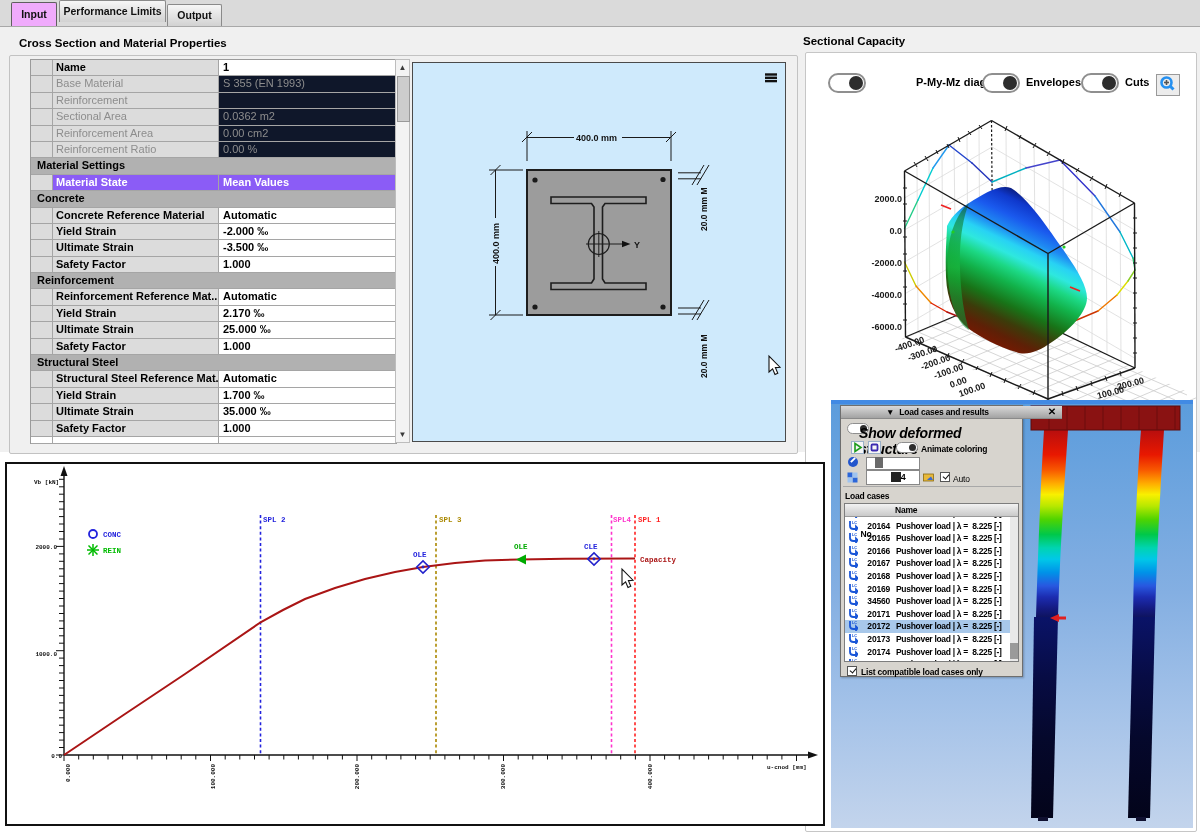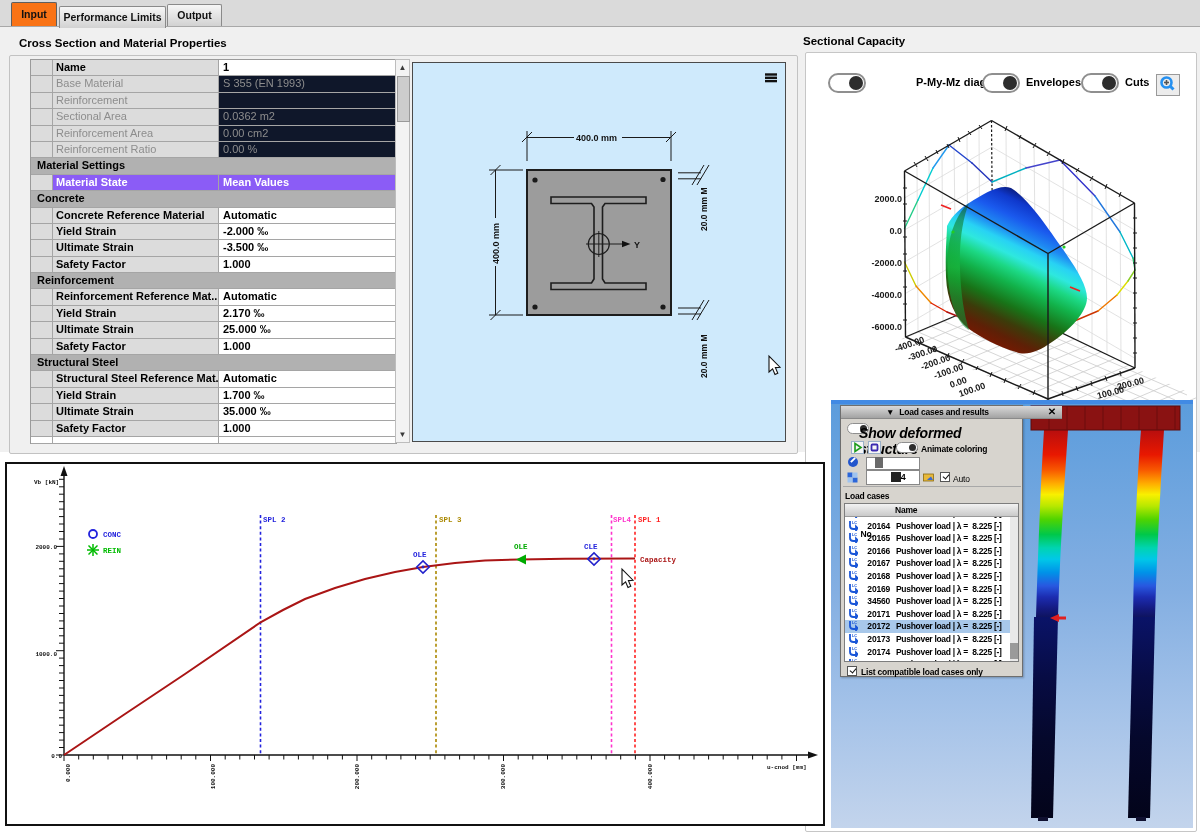--- a/index.html
+++ b/index.html
@@ -1,18 +1,18 @@
 <!DOCTYPE html>
 <html><head><meta charset="utf-8">
 <style>
 html,body{margin:0;padding:0;width:1200px;height:835px;background:#f0f0f0;font-family:"Liberation Sans",sans-serif;overflow:hidden;}
 .abs{position:absolute;}
 #topband{left:0;top:0;width:1200px;height:26px;background:#dadada;border-bottom:1px solid #a8a8a8;}
 .tab{position:absolute;box-sizing:border-box;white-space:nowrap;font-size:10.5px;font-weight:bold;color:#111;text-align:center;border:1px solid #8a8a8a;border-bottom:none;border-radius:2px 2px 0 0;background:linear-gradient(#f6f6f6,#d2d2d2);line-height:21px;}
-.tabact{background:#f97316;border-color:#5f5f5f;z-index:3;line-height:23px;}
+.tabact{background:#f0abfc;border-color:#5f5f5f;z-index:3;line-height:23px;}
 .seclabel{font-size:11.5px;font-weight:bold;color:#000;}
 #lbox{left:9px;top:55px;width:787px;height:397px;border:1px solid #c2c2c2;border-radius:2px;background:#f0f0f0;}
 #rbox{left:805px;top:52px;width:390px;height:778px;border:1px solid #c6c6c6;border-radius:2px;background:#ffffff;}
 
 #ptable{left:30px;top:59px;width:365px;background:#dcdcdc;border:1px solid #9a9a9a;border-bottom:none;}
 .prow{display:flex;height:16.4px;box-sizing:border-box;border-bottom:1px solid #a5a5a5;font-size:11px;line-height:15px;}
 .pg{width:22px;box-sizing:border-box;background:#dcdcdc;border-right:1px solid #a5a5a5;flex:none;}
 .pl{width:166px;box-sizing:border-box;background:#dcdcdc;border-right:1px solid #a5a5a5;padding-left:3px;font-weight:bold;color:#000;flex:none;white-space:nowrap;overflow:hidden;}
 .pv{flex:1;box-sizing:border-box;background:#ffffff;padding-left:4px;font-weight:bold;color:#000;white-space:nowrap;overflow:hidden;}
 .dis .pl{color:#8d8d8d;font-weight:normal;}
@@ -41,21 +41,21 @@
 .lcname{padding-left:6px;white-space:nowrap;letter-spacing:-0.3px;font-size:8.5px;}
 .lcic{width:15px;flex:none;text-align:center;}
 .cb{position:absolute;width:10px;height:10px;background:#fff;border:1px solid #555;box-sizing:border-box;}
 .cb::after{content:"";position:absolute;left:1.5px;top:1px;width:5px;height:3px;border-left:1.6px solid #111;border-bottom:1.6px solid #111;transform:rotate(-50deg);}
 .lcbtn{position:absolute;width:13px;height:13px;background:#f6f6f6;border:1px solid #9ab0c8;box-sizing:border-box;}
 </style></head>
 <body>
 <div class="abs" id="topband"></div>
 <div class="abs" style="left:0;top:452px;width:1200px;height:383px;background:#ffffff;"></div>
 <div class="tab tabact abs" style="left:11px;top:2px;width:46px;height:24px;">Input</div>
-<div class="tab abs" style="left:59px;top:6px;width:107px;height:22px;">Performance Limits</div>
+<div class="tab abs" style="left:59px;top:0;width:107px;height:22px;">Performance Limits</div>
 <div class="tab abs" style="left:167px;top:4px;width:55px;height:22px;">Output</div>
 <div class="abs seclabel" style="left:19px;top:37px;">Cross Section and Material Properties</div>
 <div class="abs seclabel" style="left:803px;top:35px;">Sectional Capacity</div>
 <div class="abs" id="lbox"></div>
 <div class="abs" id="rbox"></div>
 <div class="abs" id="ptable">
 <div class="prow">
       <div class="pg"></div>
       <div class="pl">Name</div>
       <div class="pv">1</div>

